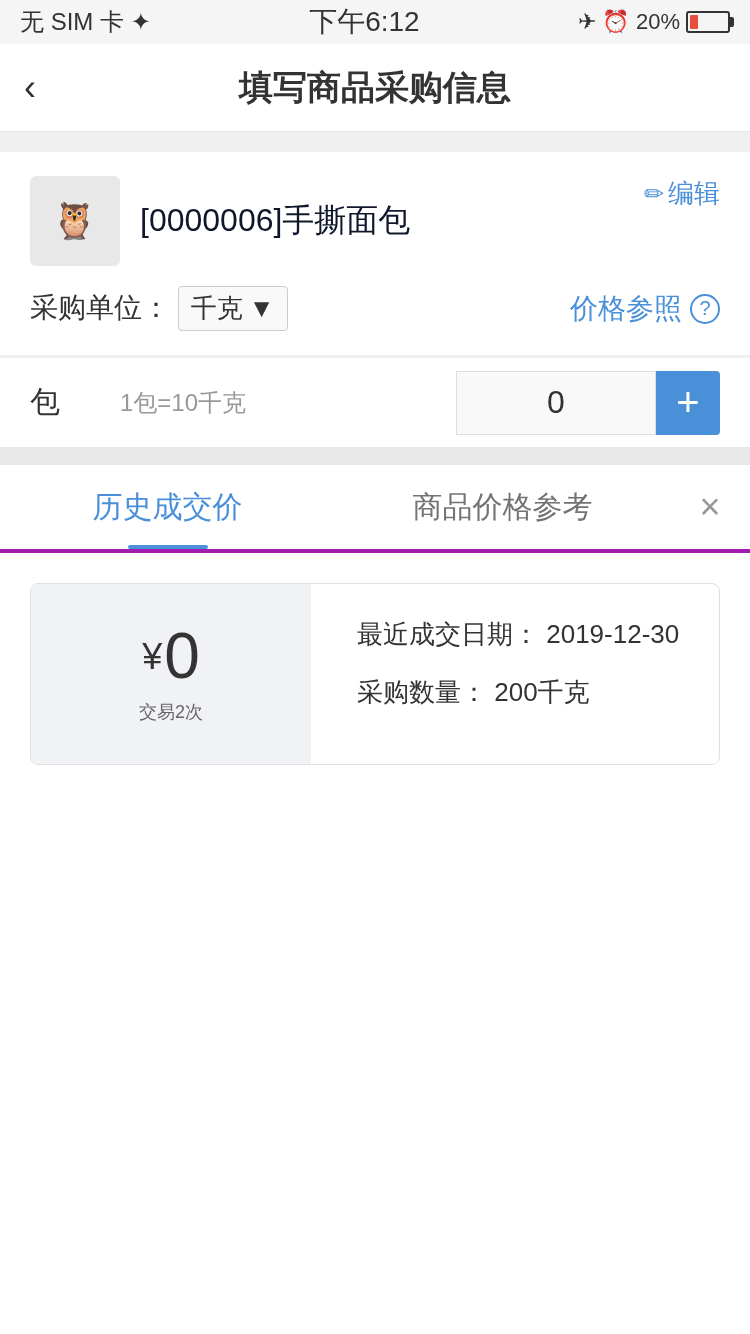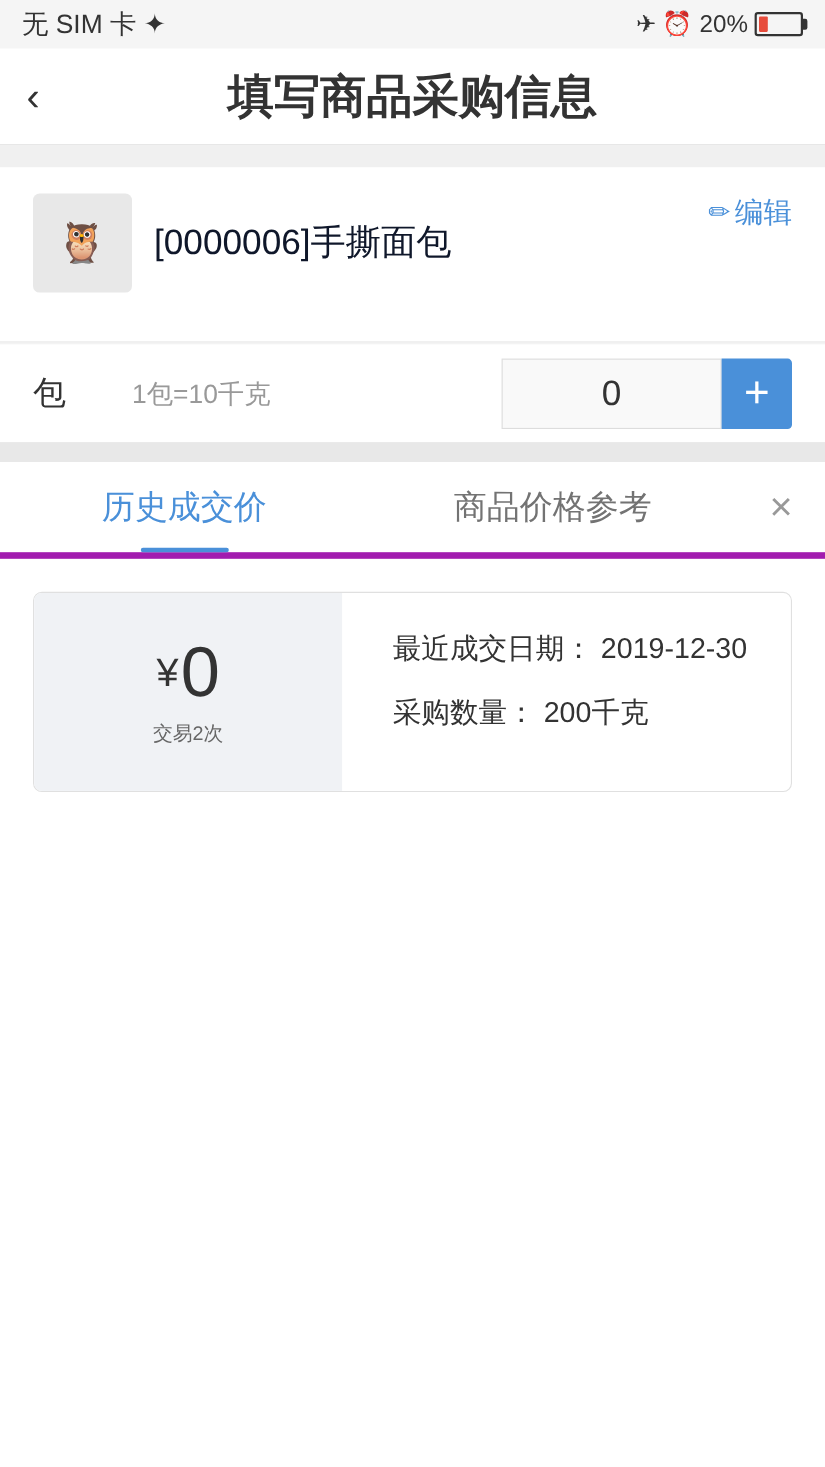--- a/index.html
+++ b/index.html
@@ -81,21 +81,21 @@
       border-bottom: 1px solid #e5e5e5;
     }
     .nav-back {
       position: absolute;
       left: 24px;
       font-size: 36px;
       color: #333;
       cursor: pointer;
     }
     .nav-title {
-      font-size: 42px;
+      font-size: 34px;
       font-weight: 600;
       color: #333;
     }
 
     
     .product-section {
       background: #fff;
       margin-top: 20px;
       padding: 24px 30px;
     }
@@ -240,21 +240,21 @@
 
     
     .tabs-section {
       background: #fff;
       margin-top: 0;
     }
     .tabs-header {
       display: flex;
       align-items: center;
       height: 88px;
-      border-bottom: 6px solid #a21caf;
+      border-bottom: 4px solid #a21caf;
       position: relative;
     }
     .tab-item {
       flex: 1;
       height: 100%;
       display: flex;
       align-items: center;
       justify-content: center;
       font-size: 30px;
       color: #737373;
@@ -350,20 +350,21 @@
       min-height: 700px;
     }
   </style>
 </head>
 <body>
 
 <div class="status-bar">
   <div class="status-left">
     <span>无 SIM 卡 ✦</span>
   </div>
+  <div class="status-center">下午6:12</div>
   <div class="status-right">
     <span>✈</span>
     <span>⏰</span>
     <span>20%</span>
     <span class="battery-icon">
       <span class="battery-fill"></span>
     </span>
   </div>
 </div>
 
@@ -378,20 +379,33 @@
       <div class="product-thumbnail">
         <span class="owl-icon">🦉</span>
       </div>
       <span class="product-name">
         <span>[0000006]</span><span>手撕面包</span>
       </span>
     </div>
     <div class="edit-btn">
       <span class="edit-icon">✏</span>
       <span>编辑</span>
+    </div>
+  </div>
+  <div class="product-unit-row">
+    <div>
+      <span class="unit-label">采购单位：</span>
+      <span class="unit-dropdown">
+        <span>千克</span>
+        <span>▼</span>
+      </span>
+    </div>
+    <div class="price-ref">
+      <span>价格参照</span>
+      <span class="help-circle">?</span>
     </div>
   </div>
 </div>
 
 <div class="quantity-section">
   <div class="quantity-label">
     <span>包</span>
     <span class="quantity-unit-note">1包=10千克</span>
   </div>
   <div class="quantity-controls">

